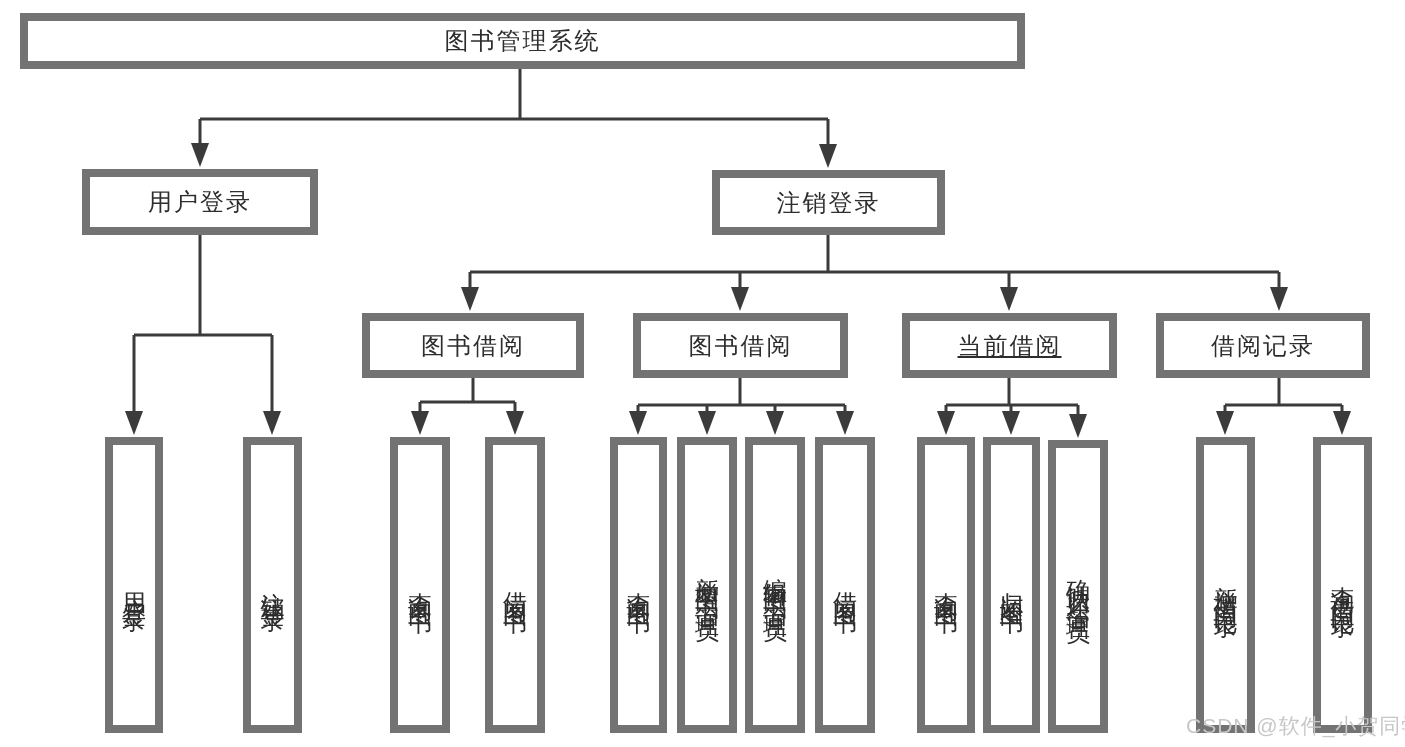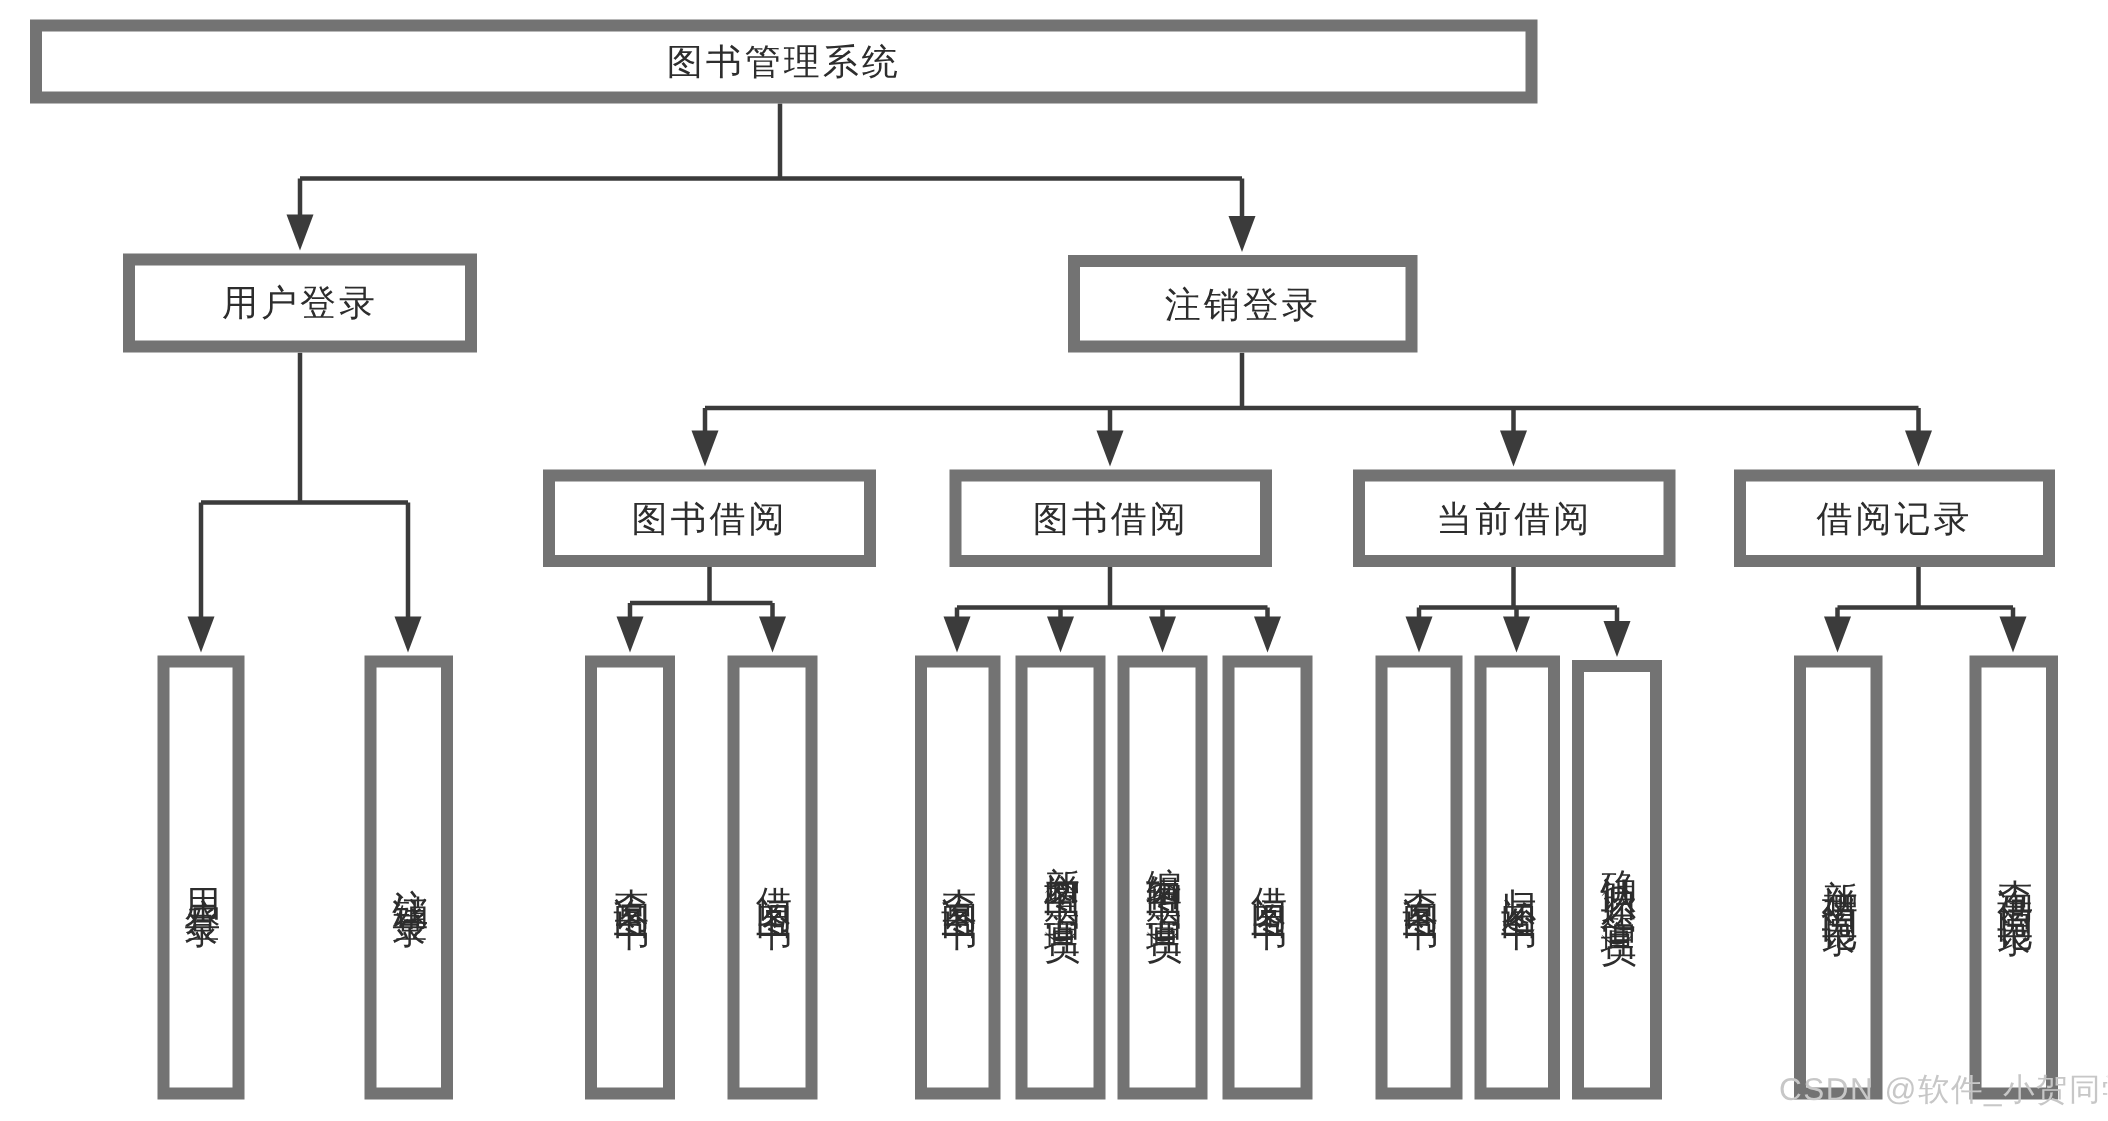--- a/index.html
+++ b/index.html
@@ -95,21 +95,21 @@
   <div class="box" style="left:712px; top:170px; width:233px; height:65px;">
     <span class="h-label">注销登录</span>
   </div>
 
   <div class="box" style="left:362px; top:313px; width:222px; height:65px;">
     <span class="h-label">图书借阅</span>
   </div>
   <div class="box" style="left:633px; top:313px; width:215px; height:65px;">
     <span class="h-label">图书借阅</span>
   </div>
-  <div class="box" style="left:902px; top:313px; width:215px; height:65px;">
+  <div class="box" style="left:902px; top:313px; width:215px; height:65px;text-decoration:underline;">
     <span class="h-label">当前借阅</span>
   </div>
   <div class="box" style="left:1156px; top:313px; width:214px; height:65px;">
     <span class="h-label">借阅记录</span>
   </div>
 
   <div class="box leaf" style="left:105px; top:437px; width:58px; height:296px;">
     <span class="v-label">用户登录</span>
   </div>
   <div class="box leaf" style="left:243px; top:437px; width:59px; height:296px;">

